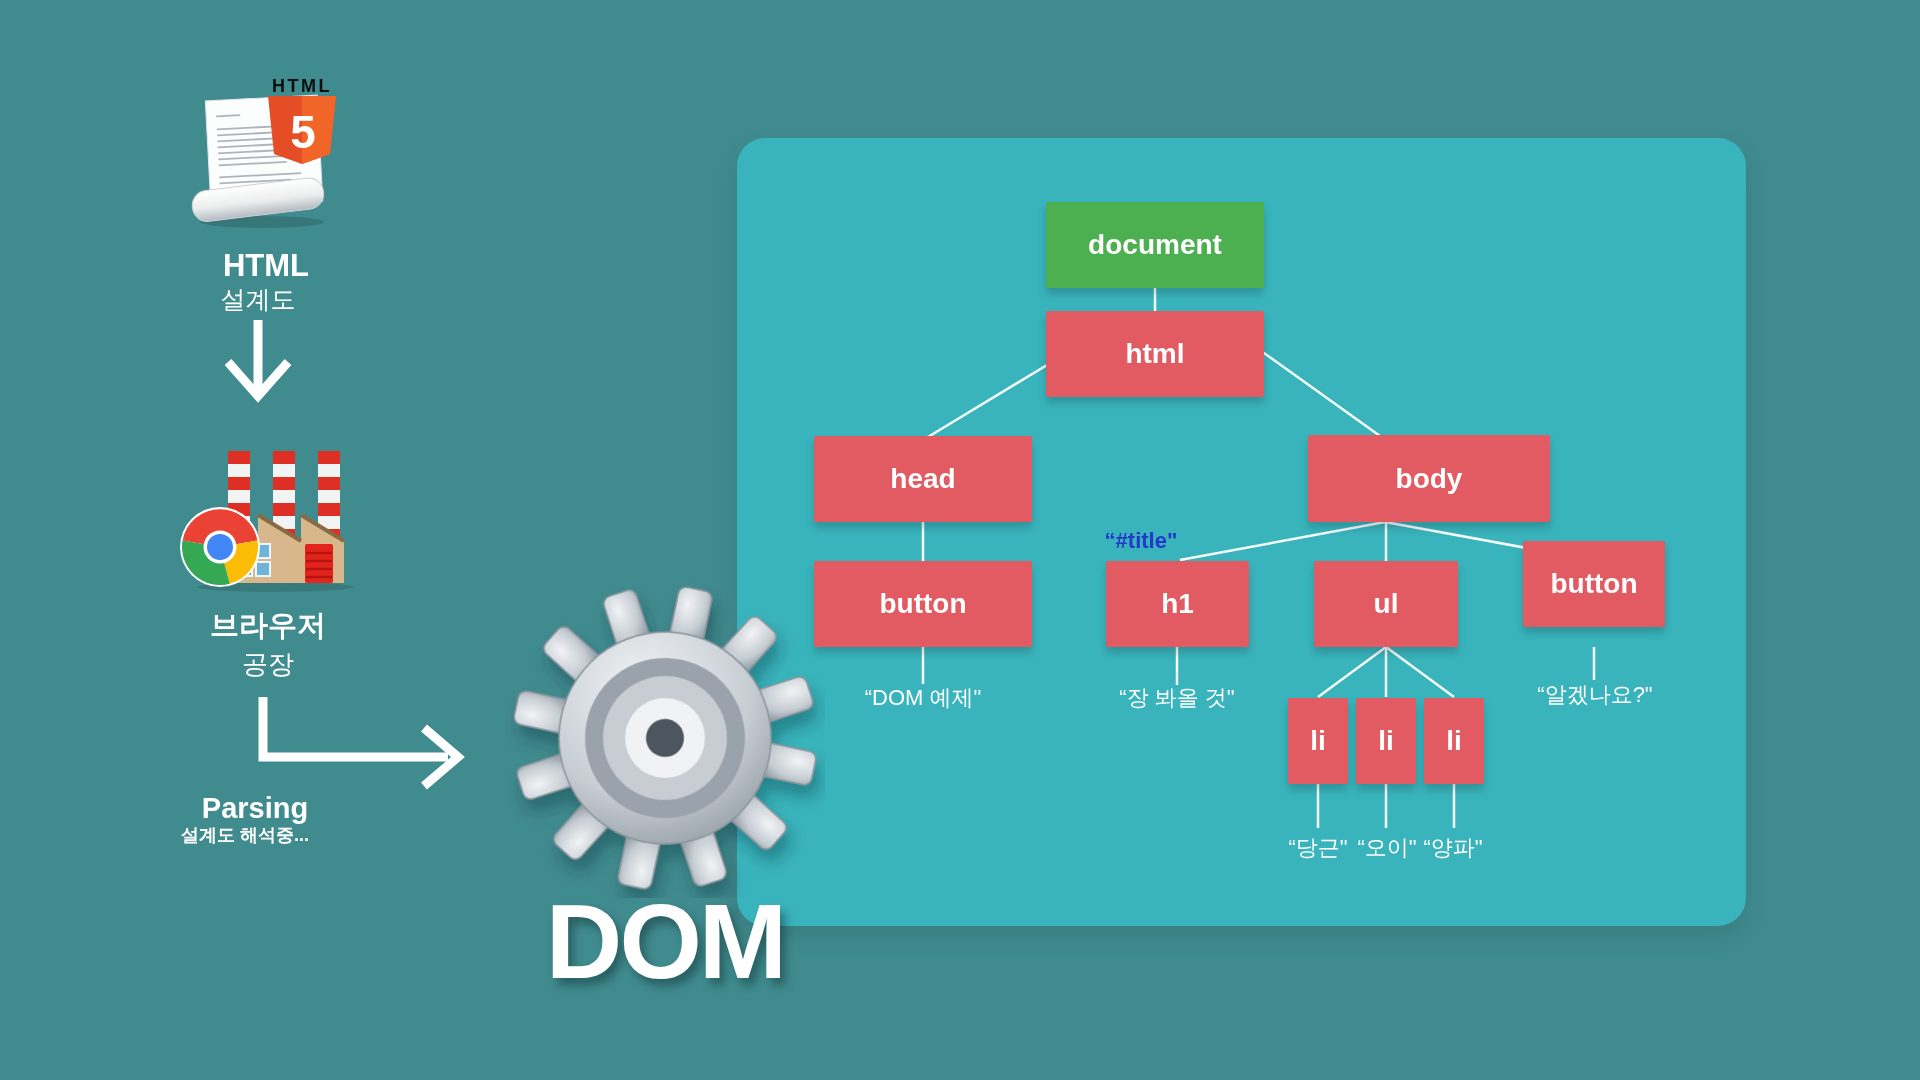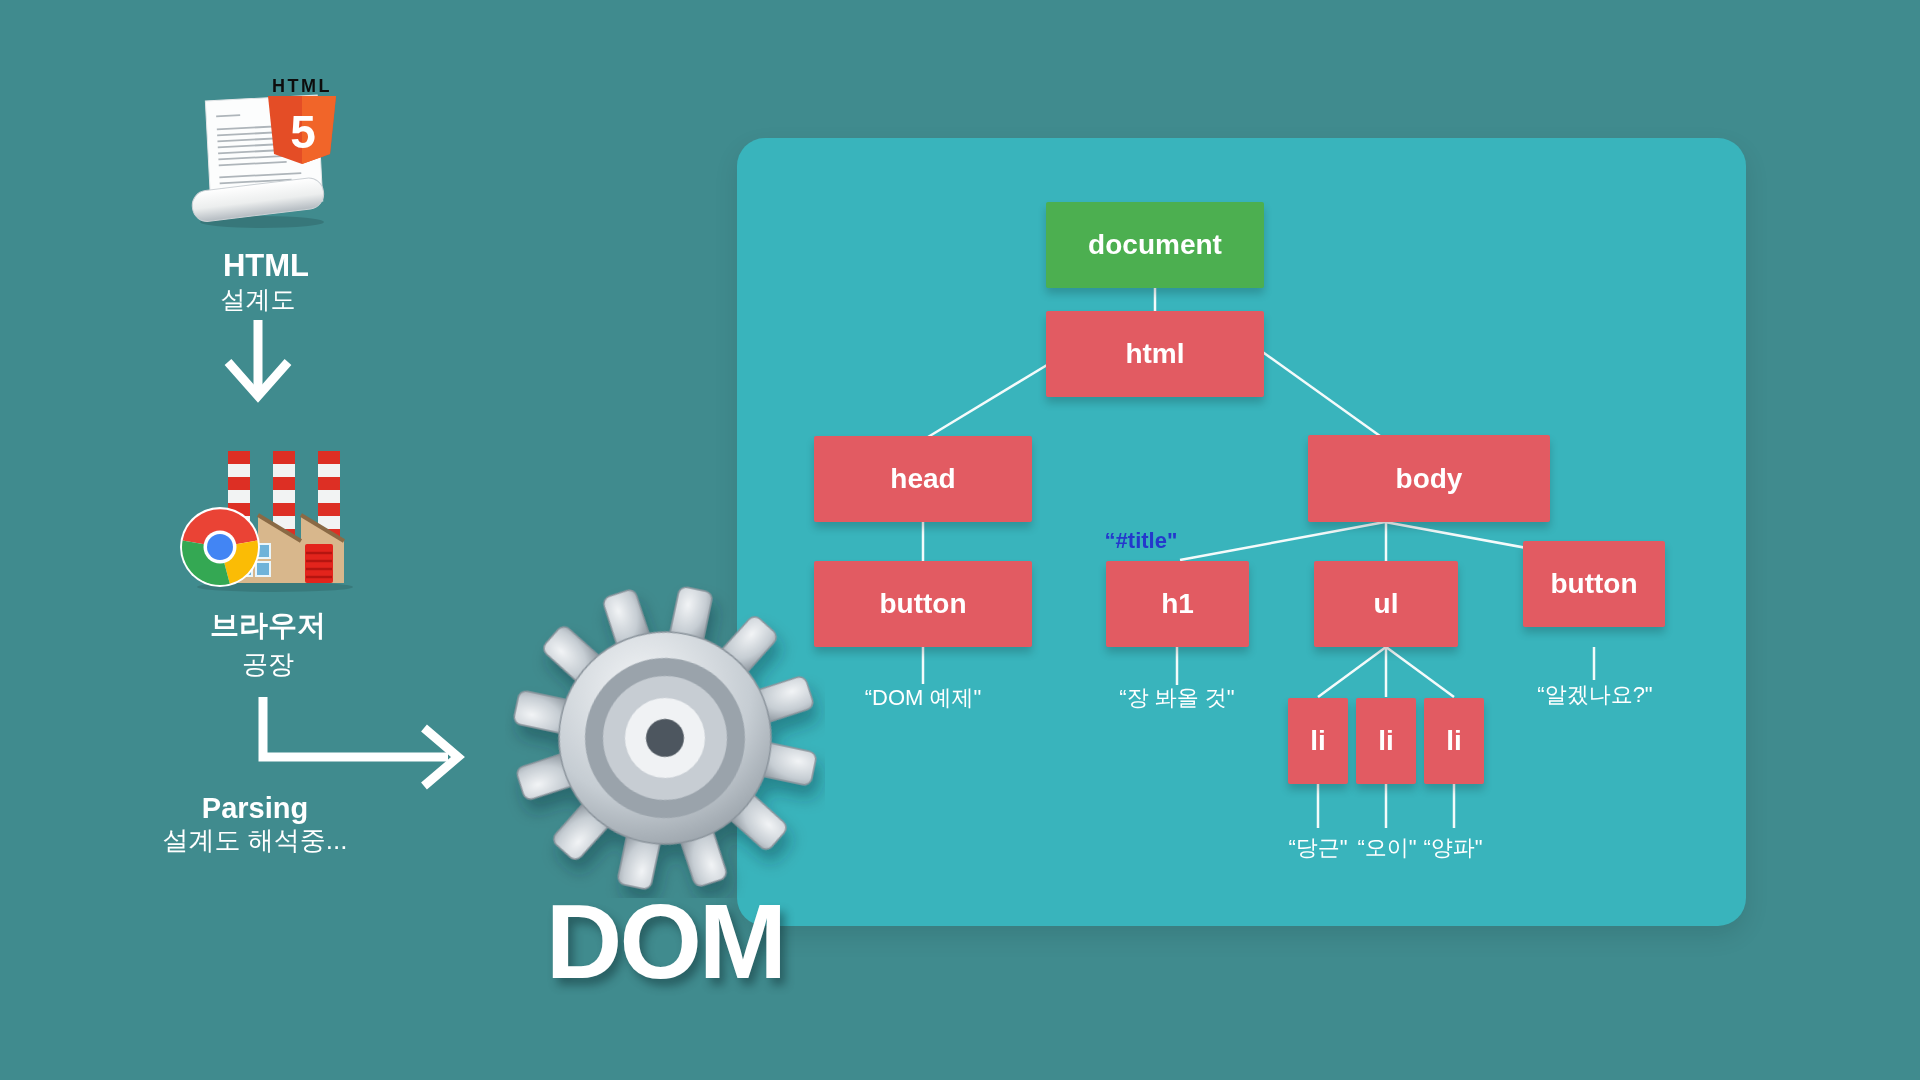--- a/index.html
+++ b/index.html
@@ -37,21 +37,21 @@
   .selector-label{
     position:absolute;color:var(--selector-blue);font-size:22px;font-weight:600;text-align:center;white-space:nowrap;
   }
   .flow-title{position:absolute;color:#fff;font-weight:bold;text-align:center;white-space:nowrap;}
   .flow-sub{position:absolute;color:#fff;text-align:center;white-space:nowrap;}
   .t1{left:166px;top:248px;width:200px;font-size:31px;}
   .s1{left:158px;top:283px;width:200px;font-size:25px;}
   .t2{left:168px;top:606px;width:200px;font-size:29px;}
   .s2{left:168px;top:647px;width:200px;font-size:26px;}
   .t3{left:155px;top:792px;width:200px;font-size:29px;}
-  .s3{left:155px;top:823px;width:200px;font-size:26px;}
+  .s3{left:145px;top:823px;width:200px;font-size:18px;font-weight:bold;}
   .dom-label{
     position:absolute;left:495px;top:888px;width:340px;text-align:center;
     color:#fff;font-size:106px;font-weight:bold;letter-spacing:-3px;line-height:1;
     text-shadow:5px 7px 10px rgba(10,40,45,.45);
   }
   .abs{position:absolute;}
 </style>
 </head>
 <body>
 

